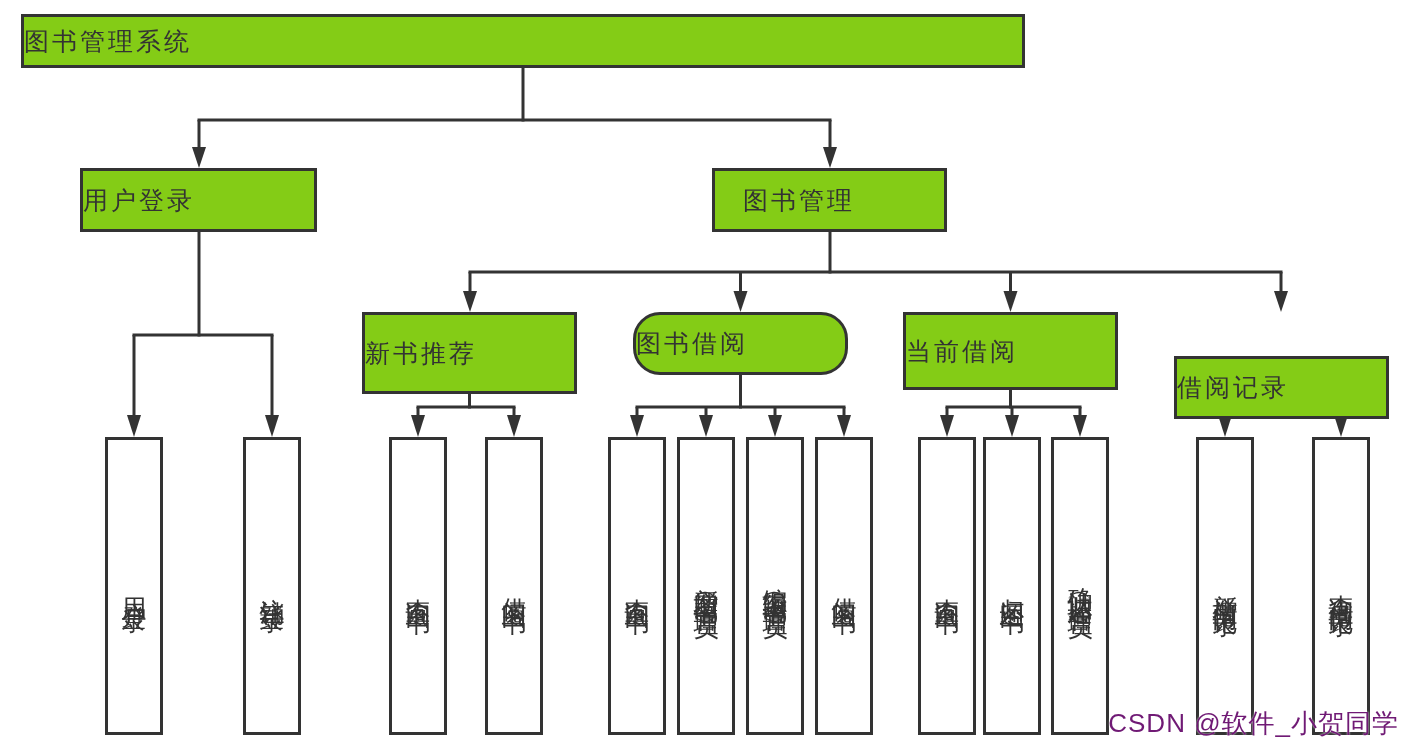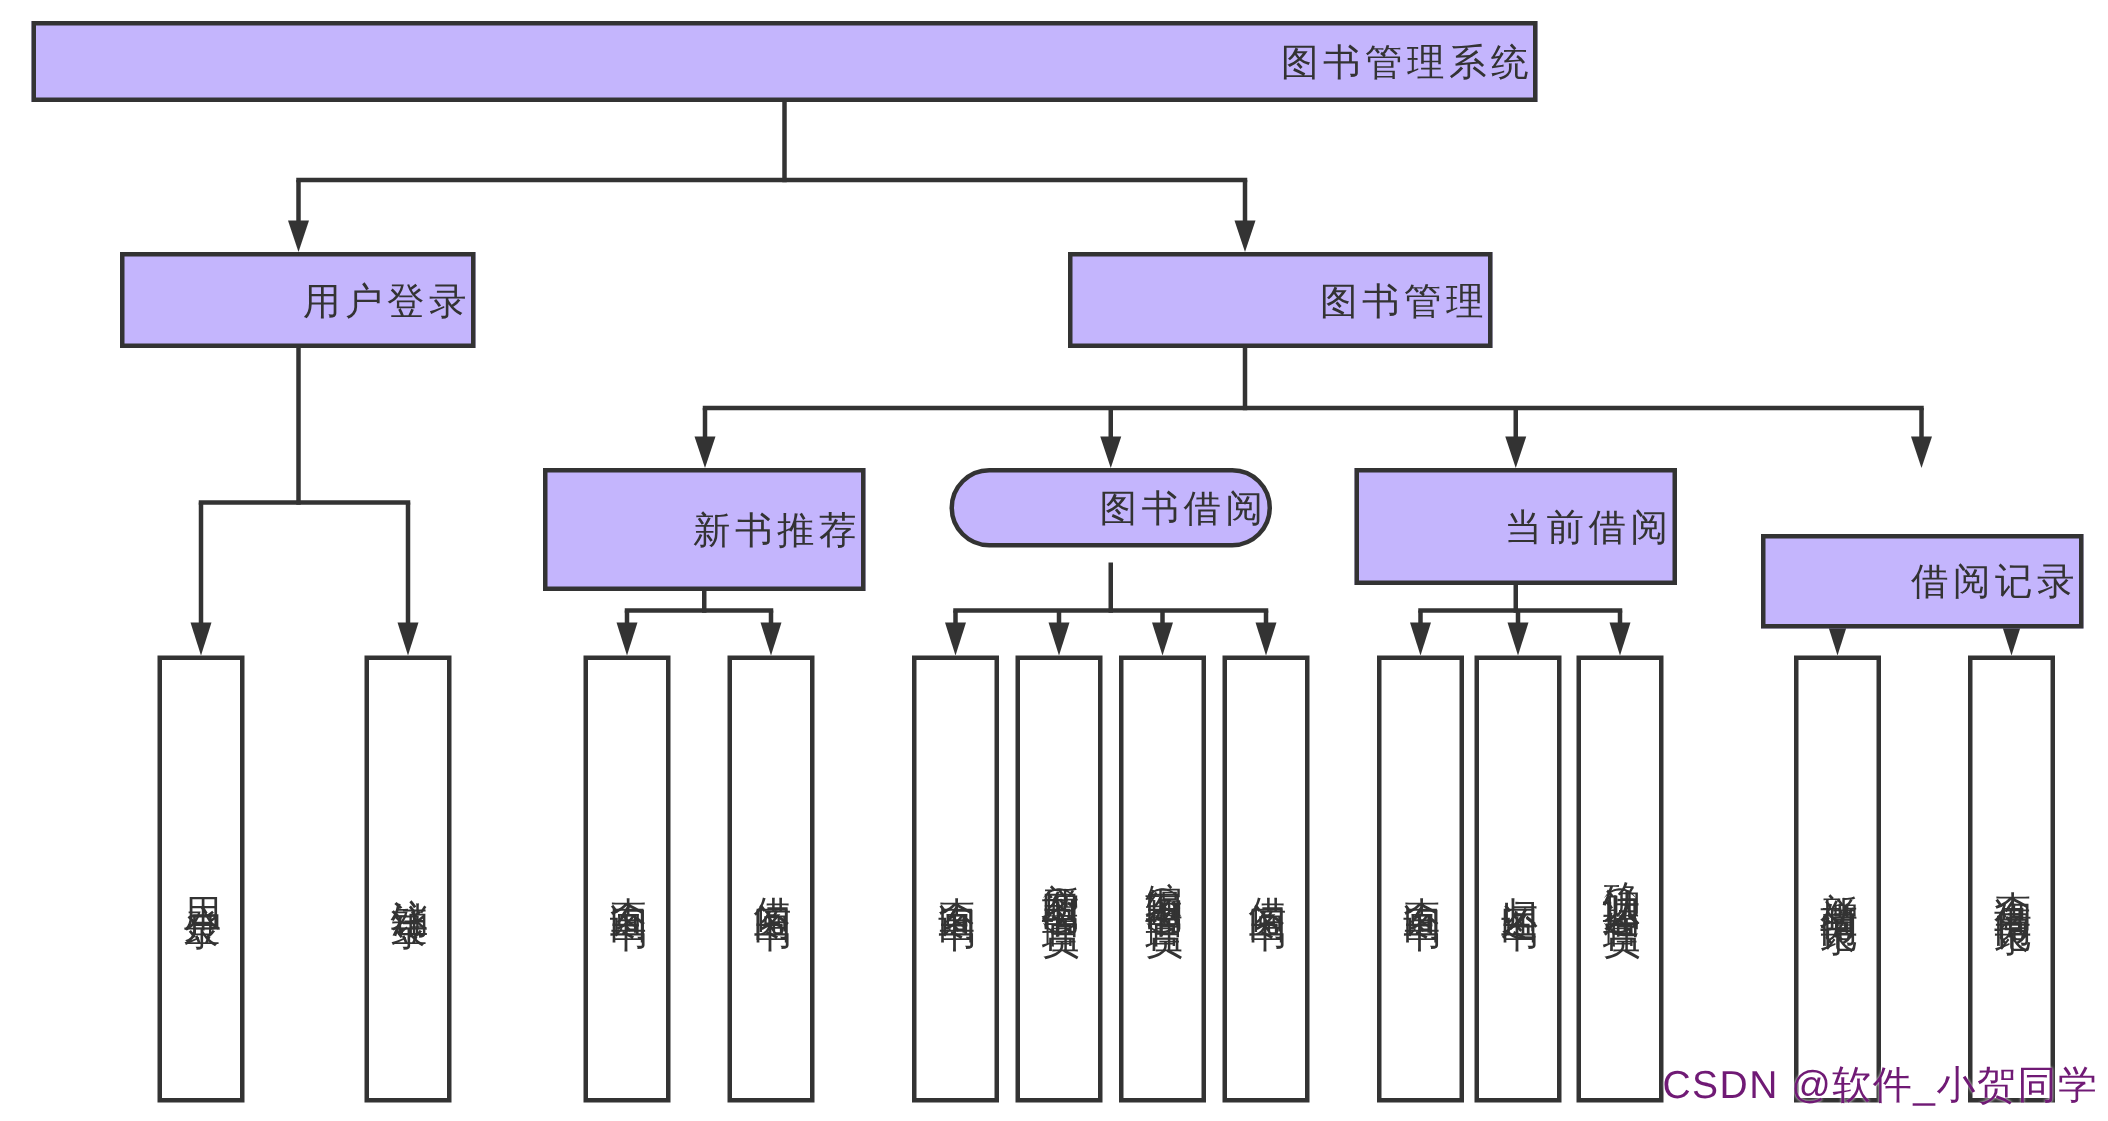--- a/index.html
+++ b/index.html
@@ -25,24 +25,24 @@
     stroke: #333333;
     stroke-width: 3;
   }
   .connectors polygon {
     fill: #333333;
   }
   .hbox {
     position: absolute;
     box-sizing: border-box;
     border: 3px solid #333333;
-    background: #c4b5fd;
+    background: #84cc16;
     display: flex;
     align-items: center;
-    justify-content: flex-end;
+    justify-content: flex-start;
     z-index: 2;
   }
   .hbox .lbl {
     font-size: 25px;
     letter-spacing: 3px;
     color: #333333;
     white-space: nowrap;
   }
   .vbox {
     position: absolute;
@@ -145,28 +145,28 @@
     <polygon points="1334,415 1348,415 1341,437"></polygon>
   </svg>
 
   <div class="hbox" style="left:21px;top:14px;width:1004px;height:54px;">
     <span class="lbl">图书管理系统</span>
   </div>
 
   <div class="hbox" style="left:80px;top:168px;width:237px;height:64px;">
     <span class="lbl">用户登录</span>
   </div>
-  <div class="hbox" style="left:712px;top:168px;width:283px;height:64px;">
+  <div class="hbox" style="left:712px;top:168px;width:235px;height:64px;padding-left:28px;">
     <span class="lbl">图书管理</span>
   </div>
 
   <div class="hbox" style="left:362px;top:312px;width:215px;height:82px;">
     <span class="lbl">新书推荐</span>
   </div>
-  <div class="hbox" style="left:633px;top:312px;width:215px;height:53px;border-radius:27px;">
+  <div class="hbox" style="left:633px;top:312px;width:215px;height:63px;border-radius:27px;">
     <span class="lbl">图书借阅</span>
   </div>
   <div class="hbox" style="left:903px;top:312px;width:215px;height:78px;">
     <span class="lbl">当前借阅</span>
   </div>
   <div class="hbox" style="left:1174px;top:312px;width:215px;height:63px;margin-top:44px;">
     <span class="lbl">借阅记录</span>
   </div>
 
   <div class="vbox" style="left:105px;">

